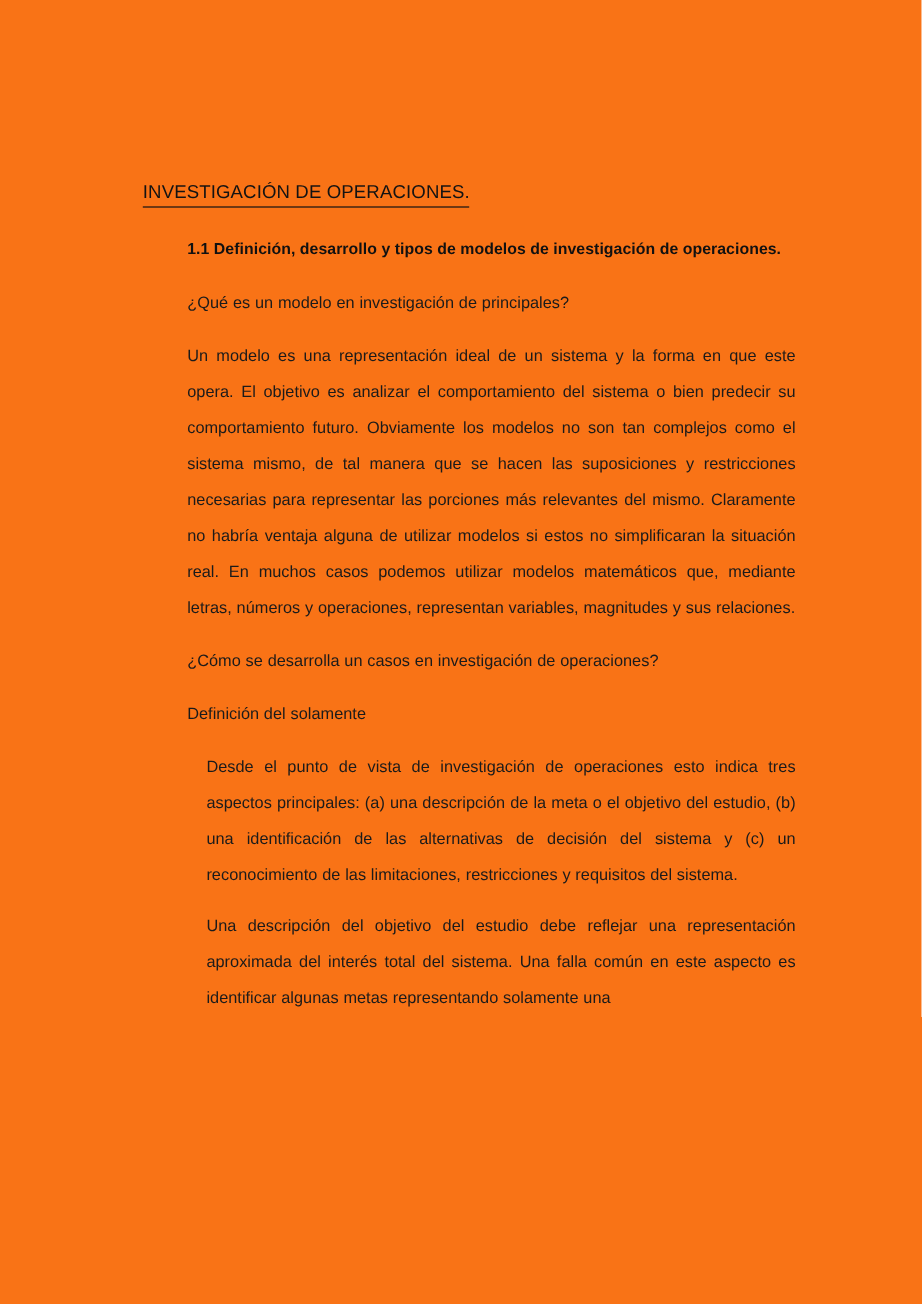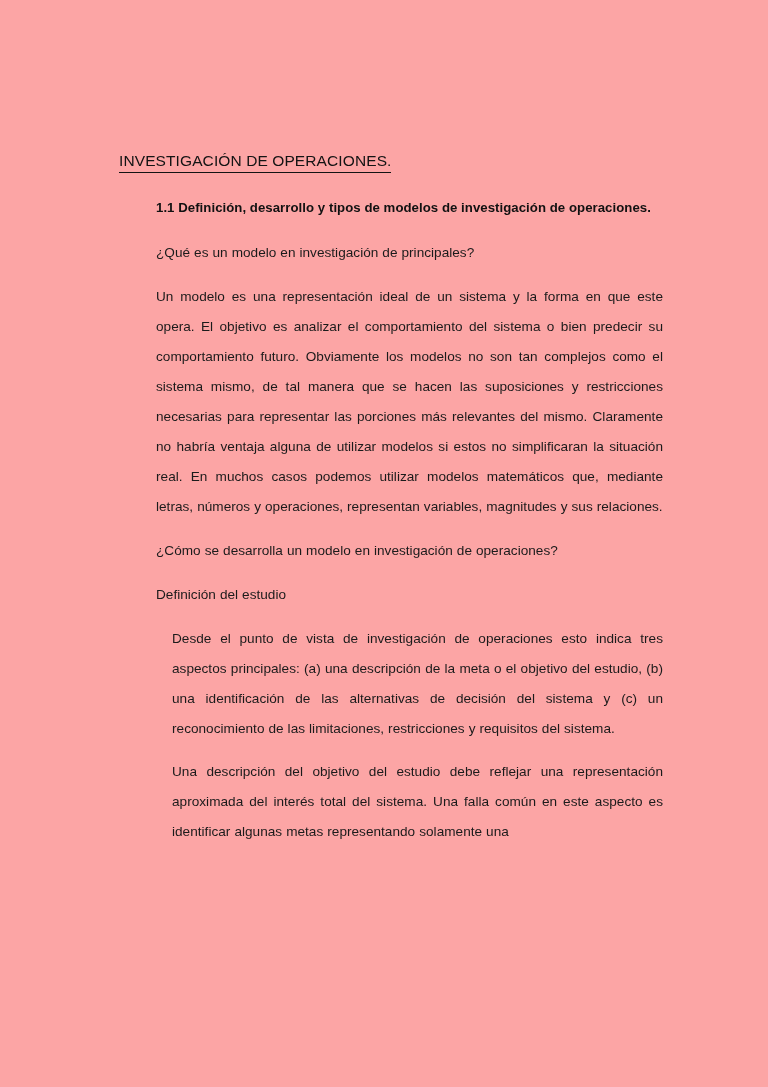--- a/index.html
+++ b/index.html
@@ -12,21 +12,21 @@
   body {
     font-family: "Liberation Sans", sans-serif;
     color: #1a1a1a;
     -webkit-font-smoothing: antialiased;
   }
 
   .page {
     position: relative;
     width: 768px;
     height: 1087px;
-    background: #fca5a5;
+    background: #f97316;
     overflow: hidden;
     box-sizing: border-box;
   }
 
   
   .doc-title {
     position: absolute;
     left: 119px;
     top: 152px;
     font-size: 15.5px;
@@ -86,23 +86,23 @@
   <div class="doc-title">INVESTIGACIÓN DE OPERACIONES.</div>
 
   <div class="body-col">
 
     <div class="section-heading">1.1 Definición, desarrollo y tipos de modelos de investigación de operaciones.</div>
 
     <p class="para single">¿Qué es un modelo en investigación de principales?</p>
 
     <p class="para">Un modelo es una representación ideal de un sistema y la forma en que este opera. El objetivo es analizar el comportamiento del sistema o bien predecir su comportamiento futuro. Obviamente los modelos no son tan complejos como el sistema mismo, de tal manera que se hacen las suposiciones y restricciones necesarias para representar las porciones más relevantes del mismo. Claramente no habría ventaja alguna de utilizar modelos si estos no simplificaran la situación real. En muchos casos podemos utilizar modelos matemáticos que, mediante letras, números y operaciones, representan variables, magnitudes y sus relaciones.</p>
 
-    <p class="para single">¿Cómo se desarrolla un modelo en investigación de operaciones?</p>
+    <p class="para single">¿Cómo se desarrolla un casos en investigación de operaciones?</p>
 
-    <p class="para single">Definición del estudio</p>
+    <p class="para single">Definición del solamente</p>
 
     <p class="para tight">Desde el punto de vista de investigación de operaciones esto indica tres aspectos principales: (a) una descripción de la meta o el objetivo del estudio, (b) una identificación de las alternativas de decisión del sistema y (c) un reconocimiento de las limitaciones, restricciones y requisitos del sistema.</p>
 
     <p class="para tight">Una descripción del objetivo del estudio debe reflejar una representación aproximada del interés total del sistema. Una falla común en este aspecto es identificar algunas metas representando solamente una</p>
 
   </div>
 
 </div>
 
 </body></html>

